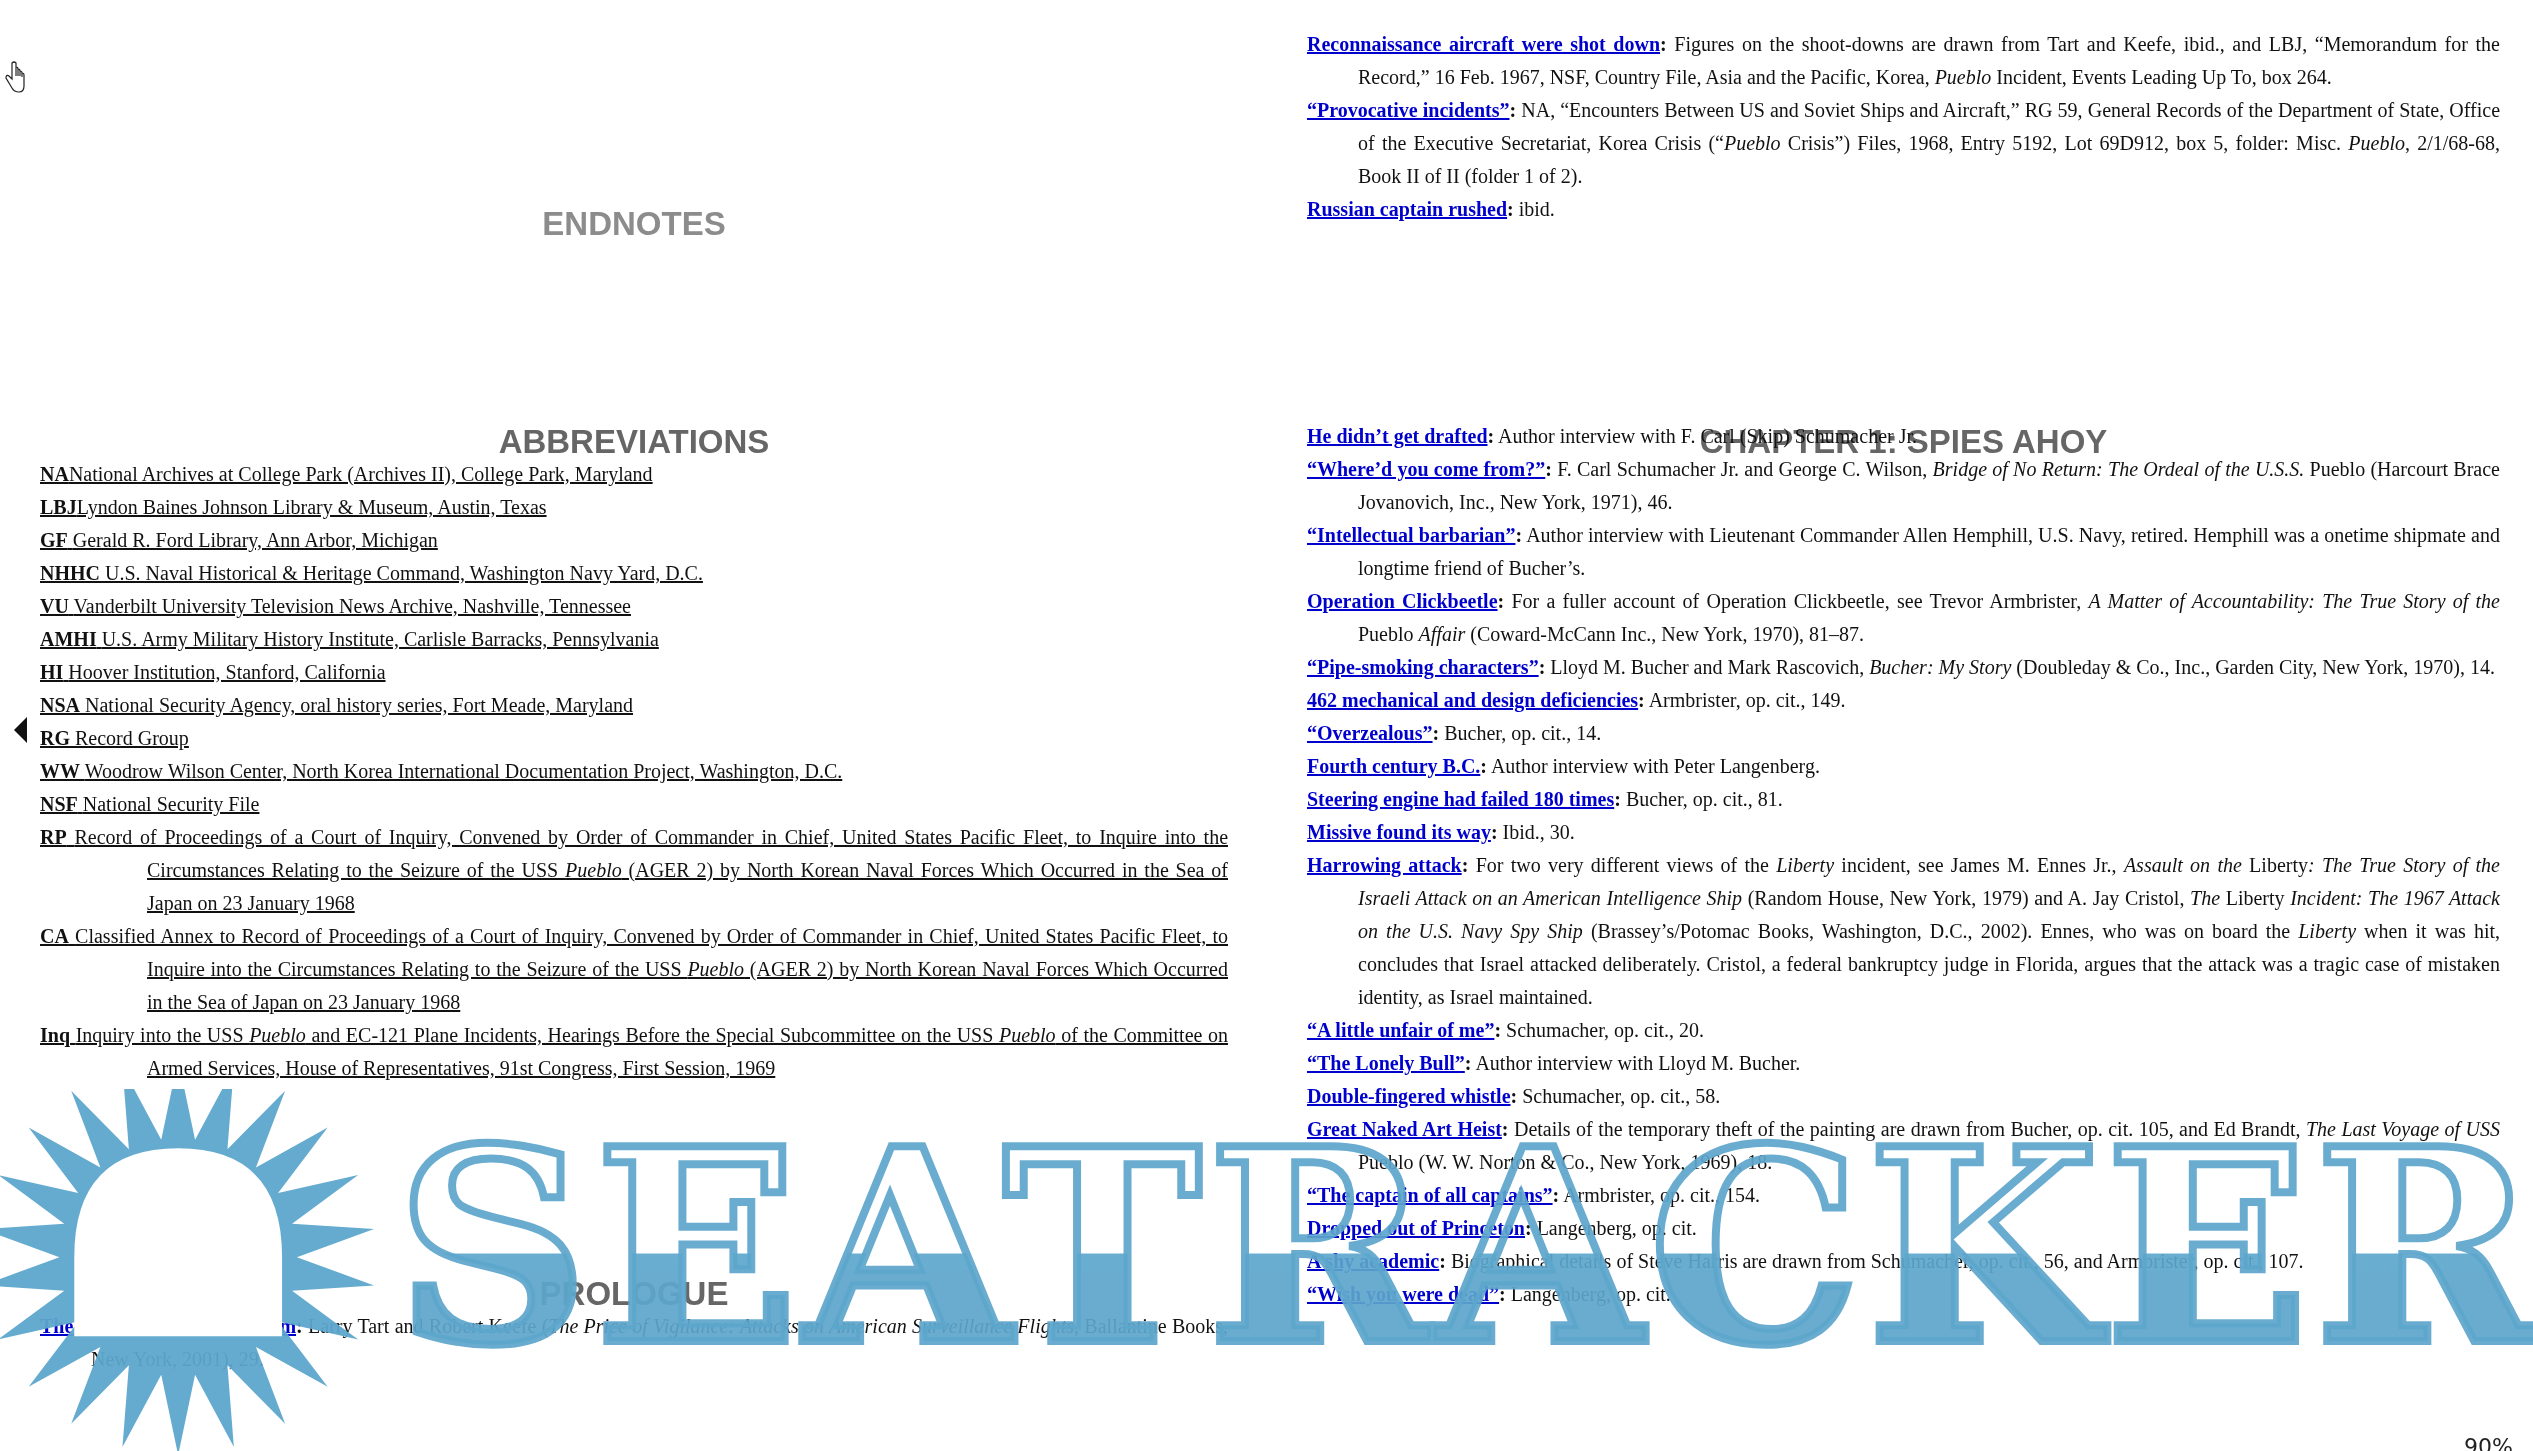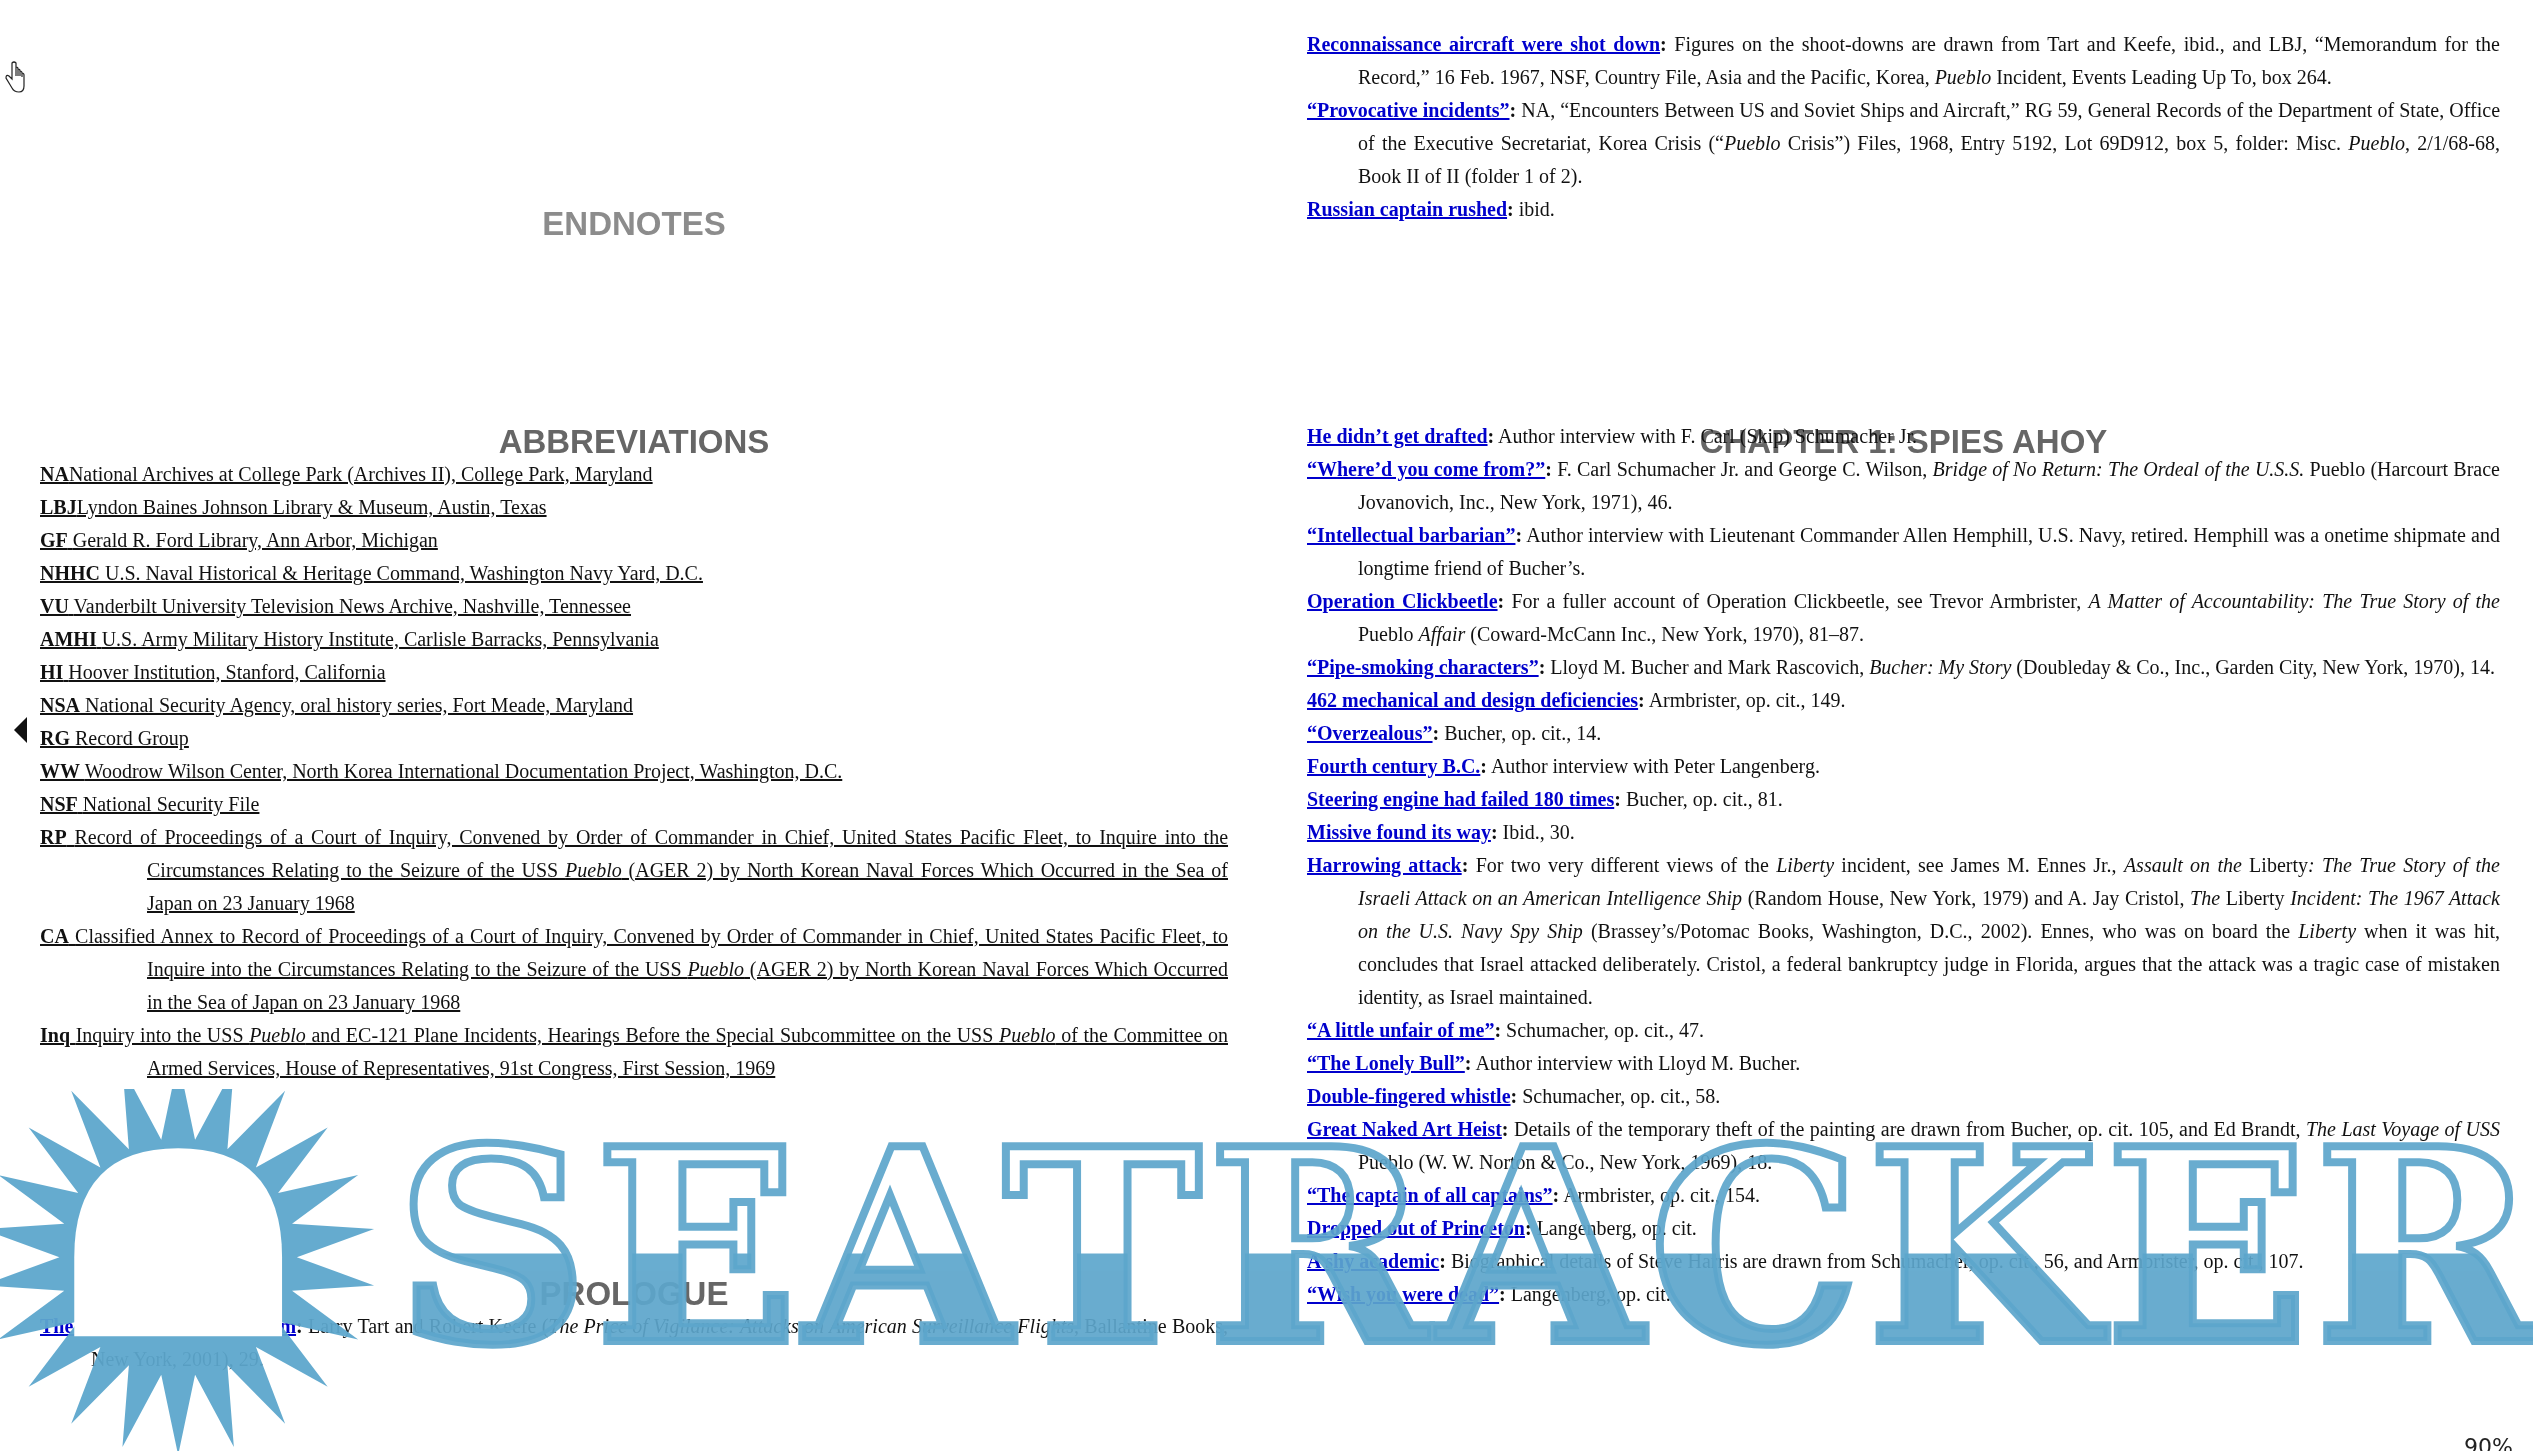--- a/index.html
+++ b/index.html
@@ -89,21 +89,21 @@
       <div class="entry"><a class="lnk" href="#">“Where’d you come from?”</a><span class="colon">:</span><span> F. Carl Schumacher Jr. and George C. Wilson, </span><i>Bridge of No Return: The Ordeal of the U.S.S.</i><span> Pueblo (Harcourt Brace Jovanovich, Inc., New York, 1971), 46.</span></div>
       <div class="entry"><a class="lnk" href="#">“Intellectual barbarian”</a><span class="colon">:</span><span> Author interview with Lieutenant Commander Allen Hemphill, U.S. Navy, retired. Hemphill was a onetime shipmate and longtime friend of Bucher’s.</span></div>
       <div class="entry"><a class="lnk" href="#">Operation Clickbeetle</a><span class="colon">:</span><span> For a fuller account of Operation Clickbeetle, see Trevor Armbrister, </span><i>A Matter of Accountability: The True Story of the</i><span> Pueblo </span><i>Affair</i><span> (Coward-McCann Inc., New York, 1970), 81–87.</span></div>
       <div class="entry"><a class="lnk" href="#">“Pipe-smoking characters”</a><span class="colon">:</span><span> Lloyd M. Bucher and Mark Rascovich, </span><i>Bucher: My Story</i><span> (Doubleday &amp; Co., Inc., Garden City, New York, 1970), 14.</span></div>
       <div class="entry"><a class="lnk" href="#">462 mechanical and design deficiencies</a><span class="colon">:</span><span> Armbrister, op. cit., 149.</span></div>
       <div class="entry"><a class="lnk" href="#">“Overzealous”</a><span class="colon">:</span><span> Bucher, op. cit., 14.</span></div>
       <div class="entry"><a class="lnk" href="#">Fourth century B.C.</a><span class="colon">:</span><span> Author interview with Peter Langenberg.</span></div>
       <div class="entry"><a class="lnk" href="#">Steering engine had failed 180 times</a><span class="colon">:</span><span> Bucher, op. cit., 81.</span></div>
       <div class="entry"><a class="lnk" href="#">Missive found its way</a><span class="colon">:</span><span> Ibid., 30.</span></div>
       <div class="entry"><a class="lnk" href="#">Harrowing attack</a><span class="colon">:</span><span> For two very different views of the </span><i>Liberty</i><span> incident, see James M. Ennes Jr., </span><i>Assault on the</i><span> Liberty</span><i>: The True Story of the Israeli Attack on an American Intelligence Ship</i><span> (Random House, New York, 1979) and A. Jay Cristol, </span><i>The</i><span> Liberty </span><i>Incident: The 1967 Attack on the U.S. Navy Spy Ship</i><span> (Brassey’s/Potomac Books, Washington, D.C., 2002). Ennes, who was on board the </span><i>Liberty</i><span> when it was hit, concludes that Israel attacked deliberately. Cristol, a federal bankruptcy judge in Florida, argues that the attack was a tragic case of mistaken identity, as Israel maintained.</span></div>
-      <div class="entry"><a class="lnk" href="#">“A little unfair of me”</a><span class="colon">:</span><span> Schumacher, op. cit., 47.</span></div>
+      <div class="entry"><a class="lnk" href="#">“A little unfair of me”</a><span class="colon">:</span><span> Schumacher, op. cit., 20.</span></div>
       <div class="entry"><a class="lnk" href="#">“The Lonely Bull”</a><span class="colon">:</span><span> Author interview with Lloyd M. Bucher.</span></div>
       <div class="entry"><a class="lnk" href="#">Double-fingered whistle</a><span class="colon">:</span><span> Schumacher, op. cit., 58.</span></div>
       <div class="entry"><a class="lnk" href="#">Great Naked Art Heist</a><span class="colon">:</span><span> Details of the temporary theft of the painting are drawn from Bucher, op. cit. 105, and Ed Brandt, </span><i>The Last Voyage of USS</i><span> Pueblo (W. W. Norton &amp; Co., New York, 1969), 18.</span></div>
       <div class="entry"><a class="lnk" href="#">“The captain of all captains”</a><span class="colon">:</span><span> Armbrister, op. cit., 154.</span></div>
       <div class="entry"><a class="lnk" href="#">Dropped out of Princeton</a><span class="colon">:</span><span> Langenberg, op. cit.</span></div>
       <div class="entry"><a class="lnk" href="#">A shy academic</a><span class="colon">:</span><span> Biographical details of Steve Harris are drawn from Schumacher, op. cit., 56, and Armbrister, op. cit., 107.</span></div>
       <div class="entry"><a class="lnk" href="#">“Wish you were dead”</a><span class="colon">:</span><span> Langenberg, op. cit.</span></div>
     </div>
 </div>
 

